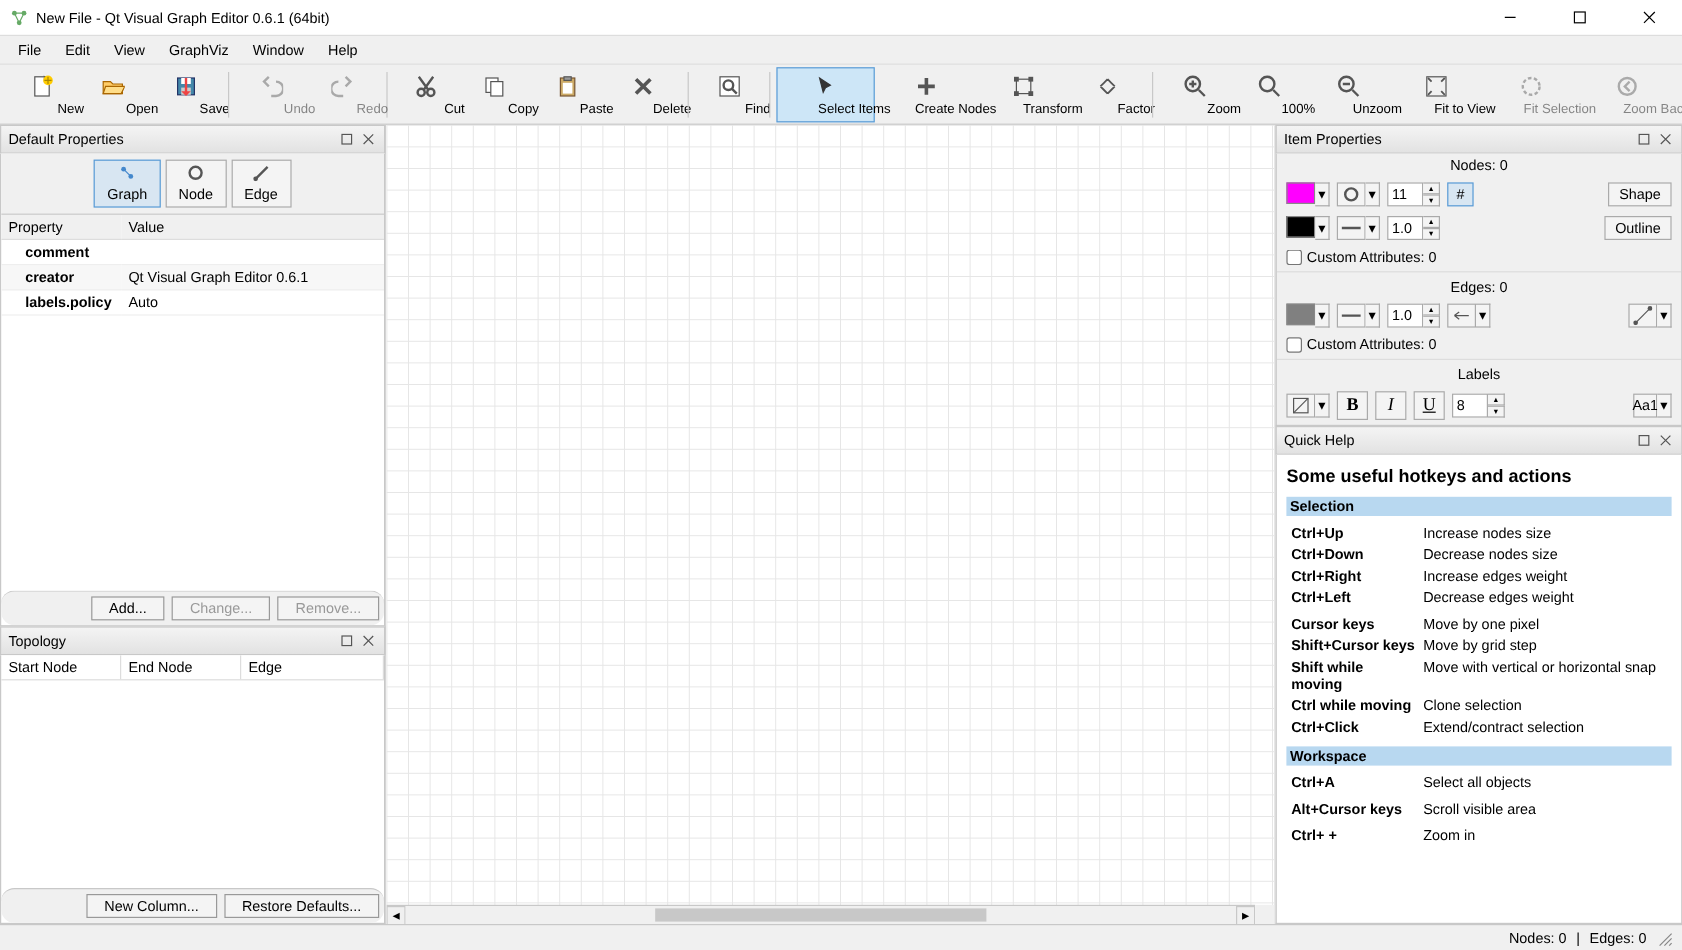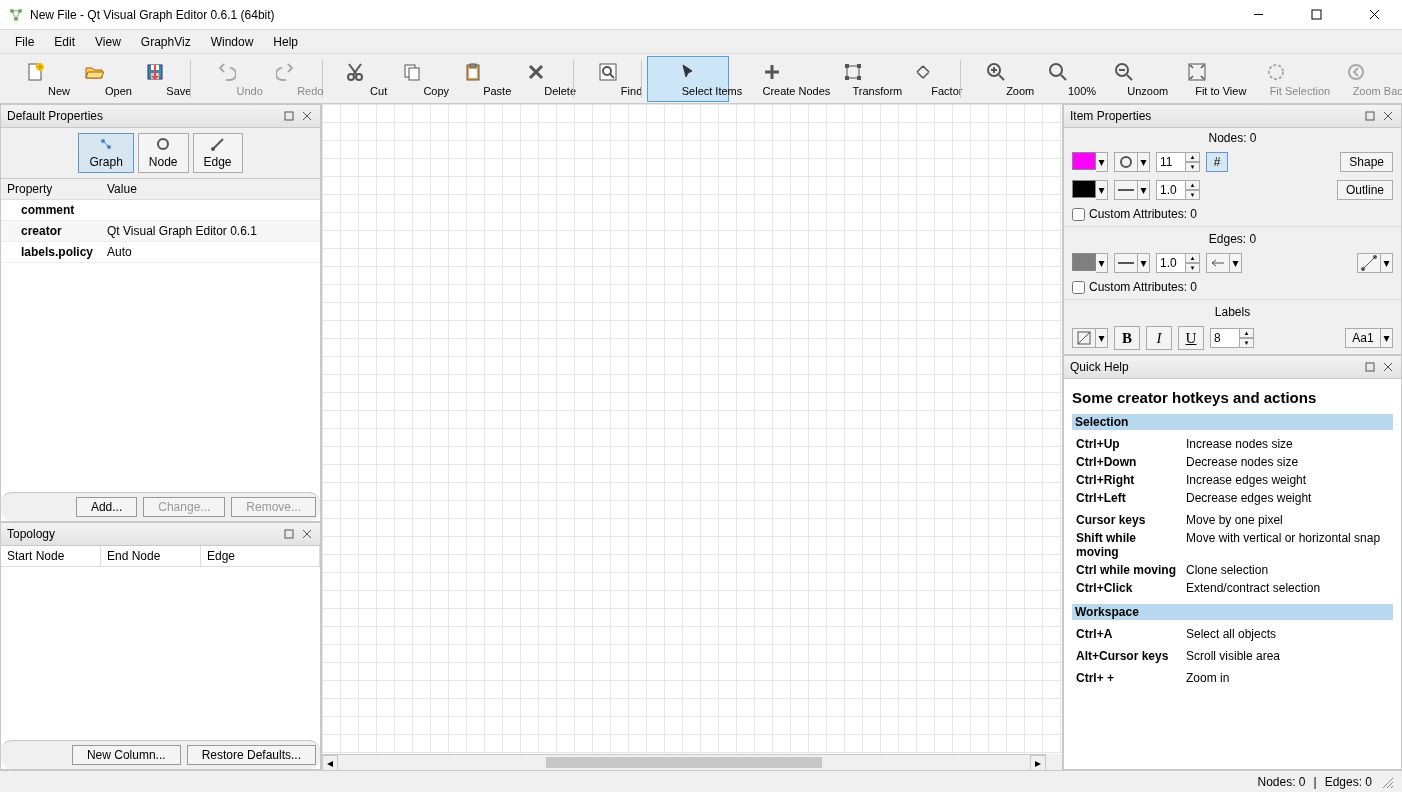--- a/index.html
+++ b/index.html
@@ -584,21 +584,21 @@
           <span class="stylebtn" style="text-decoration:underline">U</span>
           <div class="spinwrap">
               <input value="8" style="">
               <div class="spinbtns">
                 <div>▴</div>
                 <div>▾</div>
               </div>
             </div>
           <span class="flex1"></span>
           <div class="combo">
-              <span class="shapebtn" style="width:36px">Aa1</span>
+              <span class="shapebtn" style="width:20px">Aa1</span>
               <span class="dd">▾</span>
             </div>
         </div>
       </div>
     </div>
 
     <div class="dock" style="flex:1;min-height:0;">
       <div class="dock-title">
         <span>Quick Help</span>
         <span class="dockbtn">
@@ -606,21 +606,21 @@
               <rect x="1" y="1" width="8" height="8" fill="none" stroke="#555"></rect>
             </svg>
           </span>
         <span class="dockbtn">
             <svg width="10" height="10">
               <path d="M1 1l8 8M9 1l-8 8" stroke="#555"></path>
             </svg>
           </span>
       </div>
       <div class="dock-body qh" id="quickhelp">
-          <h3>Some creator hotkeys and actions</h3>
+          <h3>Some useful hotkeys and actions</h3>
           <div class="qhsec">Selection</div>
           <table>
             <tbody>
               <tr>
                 <td>Ctrl+Up</td>
                 <td>Increase nodes size</td>
               </tr>
               <tr>
                 <td>Ctrl+Down</td>
                 <td>Decrease nodes size</td>
@@ -633,20 +633,24 @@
                 <td>Ctrl+Left</td>
                 <td>Decrease edges weight</td>
               </tr>
               <tr>
                 <td></td>
                 <td></td>
               </tr>
               <tr>
                 <td>Cursor keys</td>
                 <td>Move by one pixel</td>
+              </tr>
+              <tr>
+                <td>Shift+Cursor keys</td>
+                <td>Move by grid step</td>
               </tr>
               <tr>
                 <td>Shift while moving</td>
                 <td>Move with vertical or horizontal snap</td>
               </tr>
               <tr>
                 <td>Ctrl while moving</td>
                 <td>Clone selection</td>
               </tr>
               <tr>

